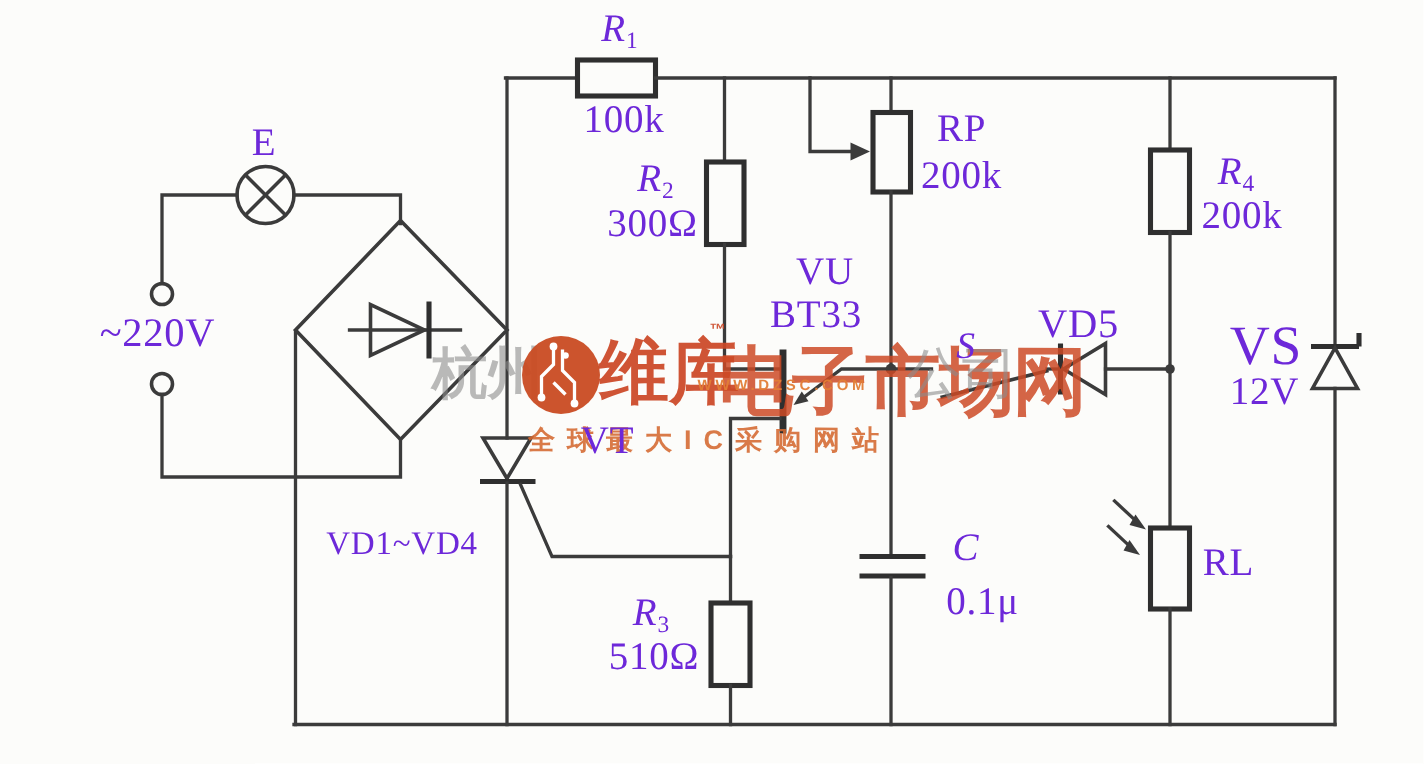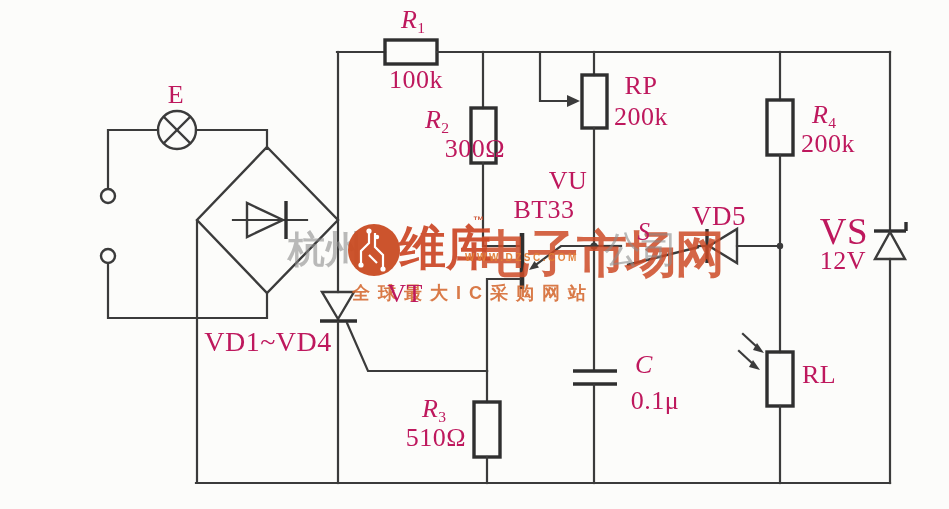--- a/index.html
+++ b/index.html
@@ -10,21 +10,21 @@
   }
   .stage svg{position:absolute;left:0;top:0;}
   .wire{stroke:#3b3b3b;stroke-width:2.2;fill:none;stroke-linecap:square;}
   .bar{stroke:#2f2f2f;stroke-width:3.4;}
   .box{stroke:#2f2f2f;stroke-width:3.4;fill:none;}
   .sym{stroke:#3b3b3b;stroke-width:2.4;fill:none;stroke-linejoin:miter;}
   .dot{fill:#3b3b3b;stroke:none;}
   .ah{fill:#3b3b3b;stroke:none;}
   .lbl{
     position:absolute;transform:translate(-50%,-50%);
-    color:#be185d;white-space:nowrap;font-size:26px;line-height:1;
+    color:#6d28d9;white-space:nowrap;font-size:26px;line-height:1;
     letter-spacing:0.5px;
   }
   .it{font-style:italic;}
   .sub{font-size:0.6em;font-style:normal;vertical-align:-0.3em;letter-spacing:0;}
   
   .wm{position:absolute;white-space:nowrap;line-height:1;
       font-family:"Liberation Sans",sans-serif;}
   .wm-gray{color:rgba(140,140,140,0.6);font-size:37px;font-family:"Liberation Serif",serif;}
   .wm-brand{color:rgba(203,71,38,0.93);font-size:47px;font-weight:bold;}
   .wm-tm{color:rgba(203,71,38,0.9);font-size:11px;font-weight:bold;}
@@ -155,34 +155,35 @@
     </svg>
     <span class="wm wm-brand" style="left:399px;top:224px;">维库</span>
     <span class="wm wm-tm" style="left:473px;top:215px;">™</span>
     <span class="wm wm-brand2" style="left:479px;top:229px;">电子市场网</span>
     <span class="wm wm-url" style="left:465px;top:253px;">WWW.DZSC.COM</span>
     <span class="wm wm-slogan" style="left:352px;top:284px;">全球最大IC采购网站</span>
     <span class="wm wm-gray" style="left:604px;top:231px;">公司</span>
   </div>
 
   <div class="lbl" style="left:176px;top:95px;">E</div>
-  <div class="lbl" style="left:268px;top:342px;font-size:28px;text-align:center;">VD1~VD4</div>
+  <div class="lbl" style="left:105px;top:222px;font-size:27px;">~220V</div>
+  <div class="lbl" style="left:268px;top:362px;font-size:22px;text-align:center;">VD1~VD4</div>
 
   <div class="lbl it" style="left:413px;top:21px;"><span>R</span><span class="sub">1</span></div>
   <div class="lbl" style="left:416px;top:80px;">100k</div>
 
   <div class="lbl it" style="left:437px;top:121px;"><span>R</span><span class="sub">2</span></div>
-  <div class="lbl" style="left:435px;top:149px;margin-left:40px;">300Ω</div>
+  <div class="lbl" style="left:435px;top:149px;">300Ω</div>
 
   <div class="lbl" style="left:405px;top:294px;">VT</div>
 
   <div class="lbl it" style="left:434px;top:410px;"><span>R</span><span class="sub">3</span></div>
   <div class="lbl" style="left:436px;top:438px;">510Ω</div>
 
-  <div class="lbl" style="left:568px;top:181px;text-align:center;">VU</div>
+  <div class="lbl" style="left:550px;top:181px;text-align:center;">VU</div>
   <div class="lbl" style="left:544px;top:210px;">BT33</div>
 
   <div class="lbl" style="left:641px;top:86px;">RP</div>
   <div class="lbl" style="left:641px;top:117px;">200k</div>
 
   <div class="lbl it" style="left:644px;top:231px;font-size:25px;">S</div>
 
   <div class="lbl it" style="left:644px;top:365px;">C</div>
   <div class="lbl" style="left:640px;top:401px;margin-left:15px;">0.1μ</div>
 

